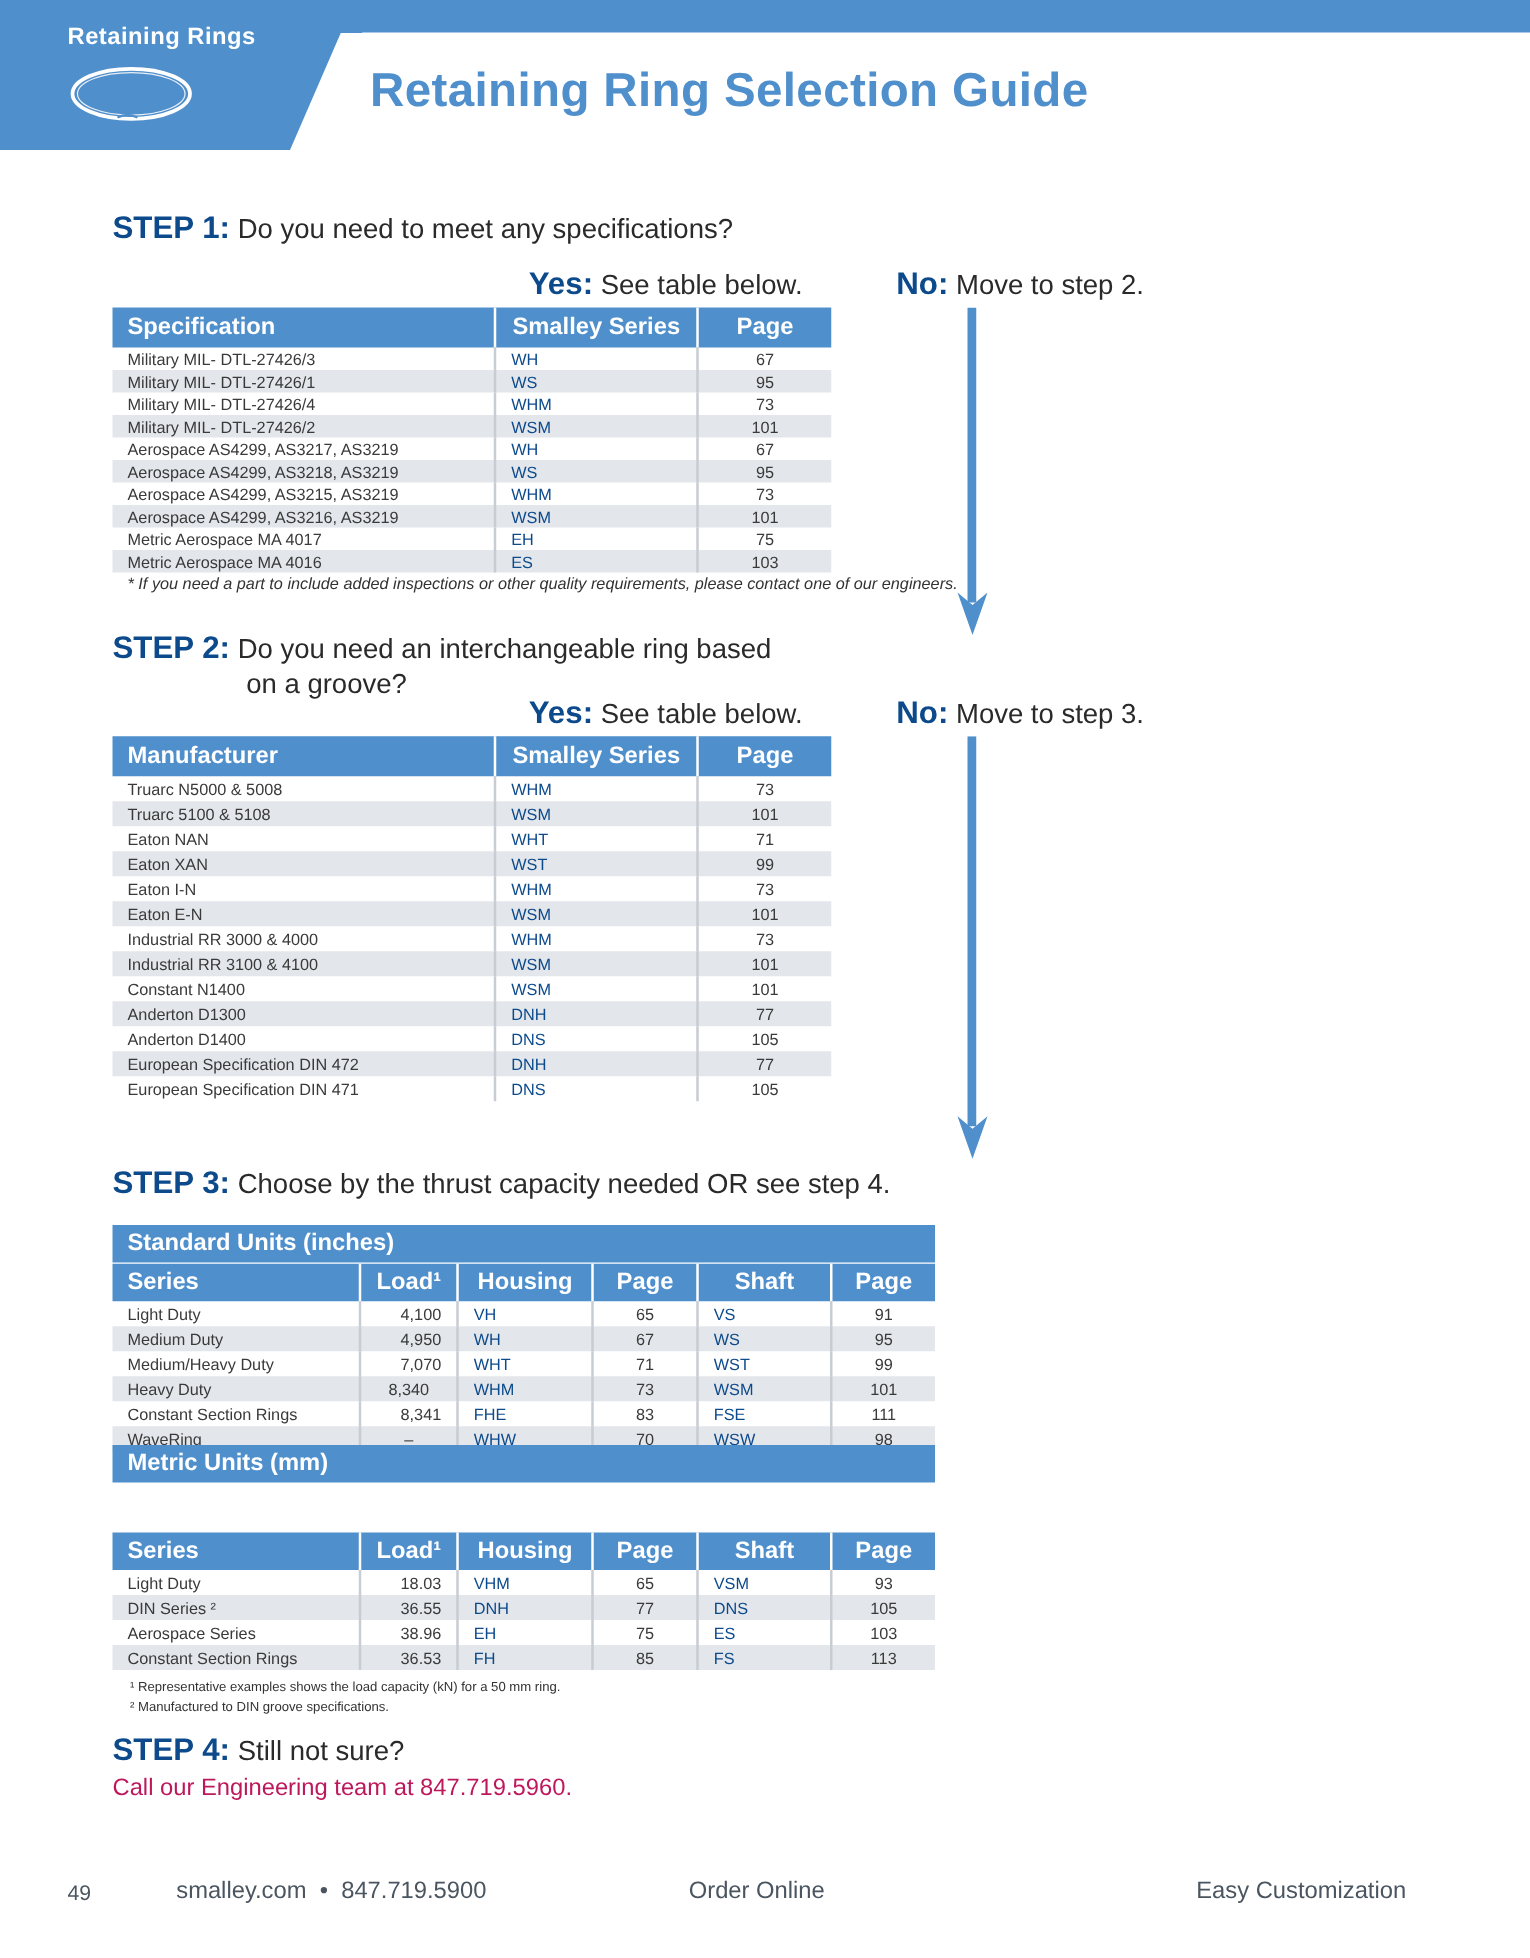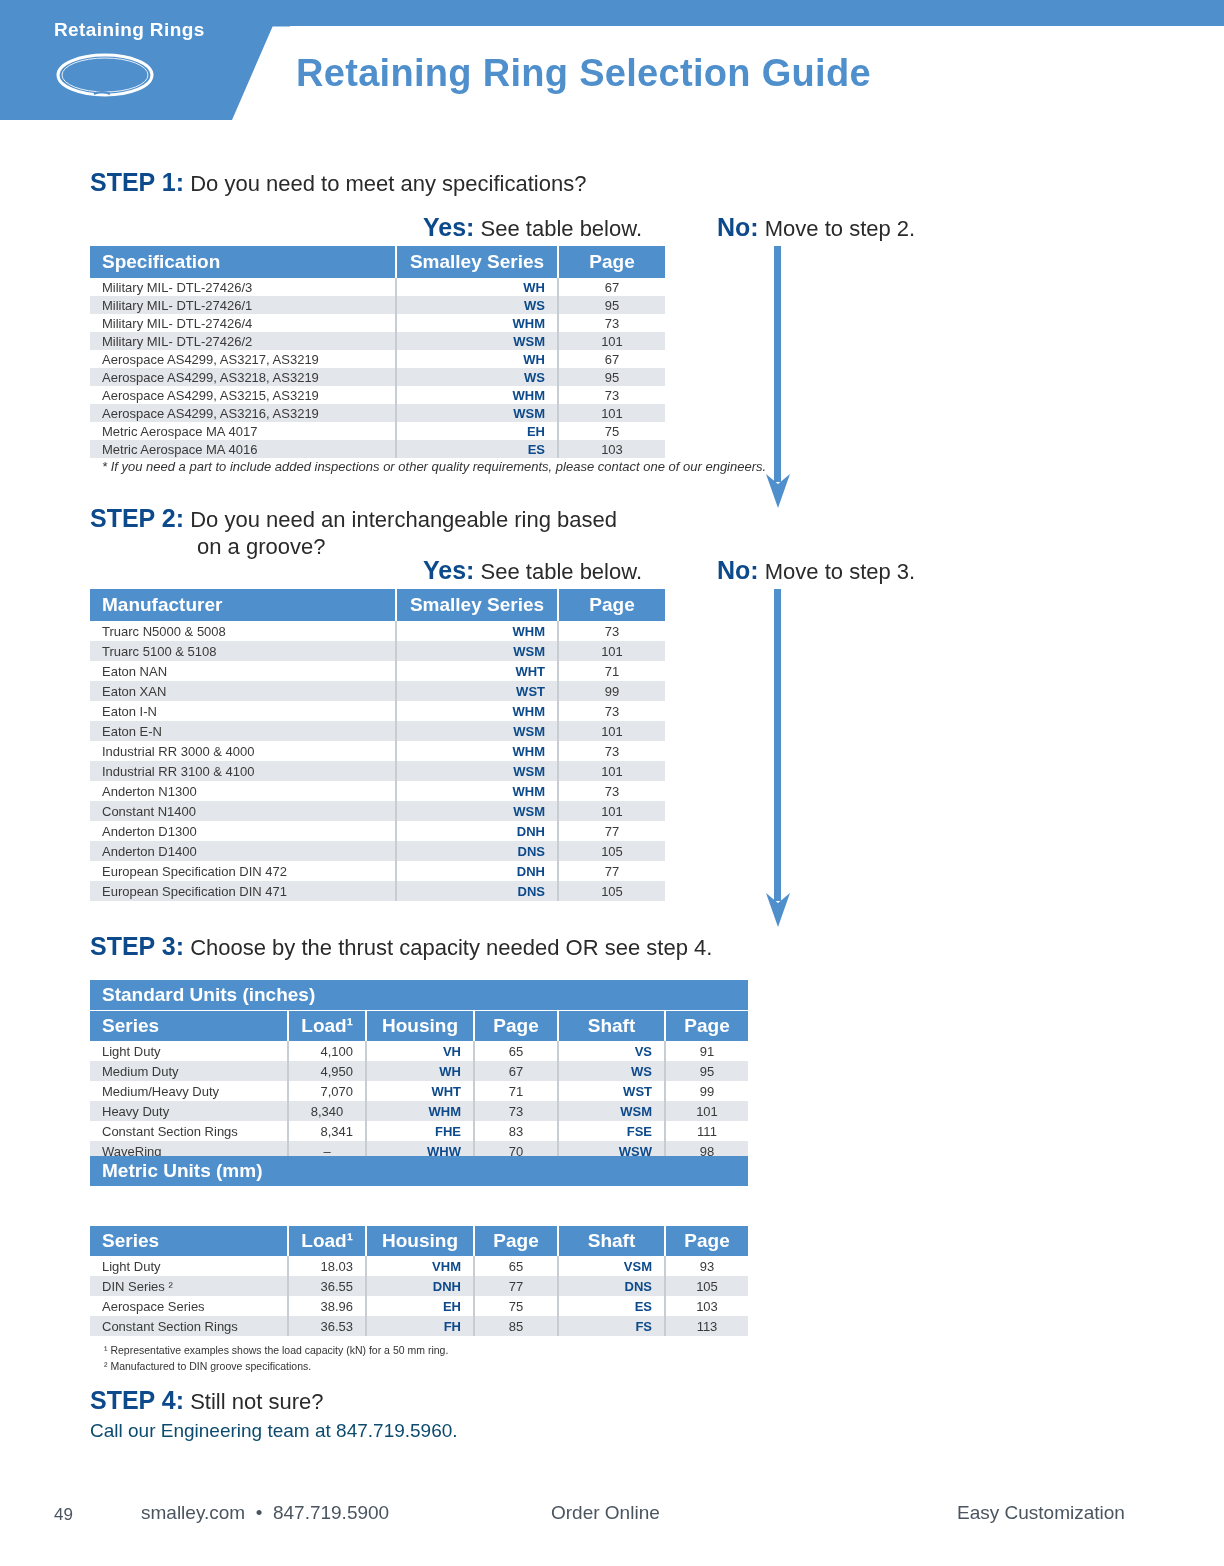--- a/index.html
+++ b/index.html
@@ -20,36 +20,36 @@
   .yes-line, .no-line { position: absolute; font-size: 22px; color: #2a2a2a; }
   .yes-line .k, .no-line .k { color: #0c4a8c; font-weight: bold; font-size: 25px; }
 
   
   table { border-collapse: collapse; position: absolute; left: 90px; table-layout: fixed; }
   th { background: #4f8fcc; color: #ffffff; font-weight: bold; font-size: 19px; text-align: left; padding: 0 12px; border-right: 2px solid #ffffff; }
   th:last-child { border-right: none; }
   td { font-size: 13px; color: #3a3a3a; height: 18px; padding: 0 12px; border-right: 2px solid #c8cdd3; }
   td:last-child { border-right: none; }
   tbody tr:nth-child(even) td { background: #e3e6ea; }
-  td.series { color: #0c4a8c; font-weight: bold; text-align: right; padding-left: 12px; }
+  td.series { color: #0c4a8c; font-weight: normal; text-align: left; padding-left: 12px; }
   td.num { text-align: center; }
   th.c { text-align: center; }
 
   .t1 th, .t2 th { height: 32px; }
   .t2 td { height: 20px; }
   .t3 td, .t4 td { height: 20px; }
   .t3 th, .t4 th { height: 30px; }
   .unit-head { background: #4f8fcc; color: #fff; font-weight: bold; font-size: 19px; height: 30px; line-height: 30px; padding-left: 12px; position: absolute; left: 90px; width: 658px; }
 
   .note { position: absolute; left: 104px; font-size: 10.5px; color: #333; }
   .note.it { font-style: italic; font-size: 13px; left: 102px; }
 
   .arrow { position: absolute; }
 
-  .call-line { position: absolute; left: 90px; top: 1420px; font-size: 19px; color: #0c4a6e; }
+  .call-line { position: absolute; left: 90px; top: 1420px; font-size: 19px; color: #be185d; }
 
   
   .footer { position: absolute; top: 1502px; font-size: 19px; color: #4a5560; }
   .footer.pn { left: 54px; font-size: 17px; top: 1505px; }
 </style>
 </head>
 <body>
 
 <div class="top-band"></div>
 <div class="left-tab"></div>
@@ -210,25 +210,20 @@
       </tr>
     <tr>
         <td>Industrial RR 3000 &amp; 4000</td>
         <td class="series">WHM</td>
         <td class="num">73</td>
       </tr>
     <tr>
         <td>Industrial RR 3100 &amp; 4100</td>
         <td class="series">WSM</td>
         <td class="num">101</td>
-      </tr>
-    <tr>
-        <td>Anderton N1300</td>
-        <td class="series">WHM</td>
-        <td class="num">73</td>
       </tr>
     <tr>
         <td>Constant N1400</td>
         <td class="series">WSM</td>
         <td class="num">101</td>
       </tr>
     <tr>
         <td>Anderton D1300</td>
         <td class="series">DNH</td>
         <td class="num">77</td>

